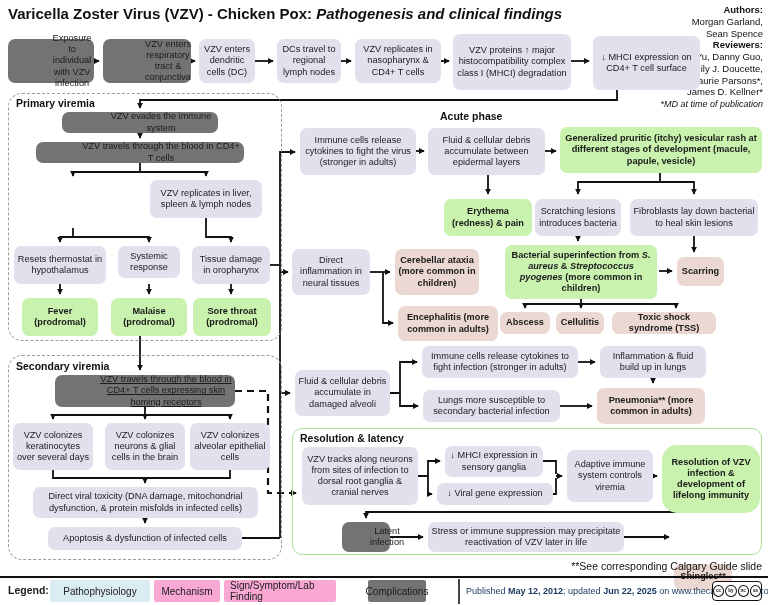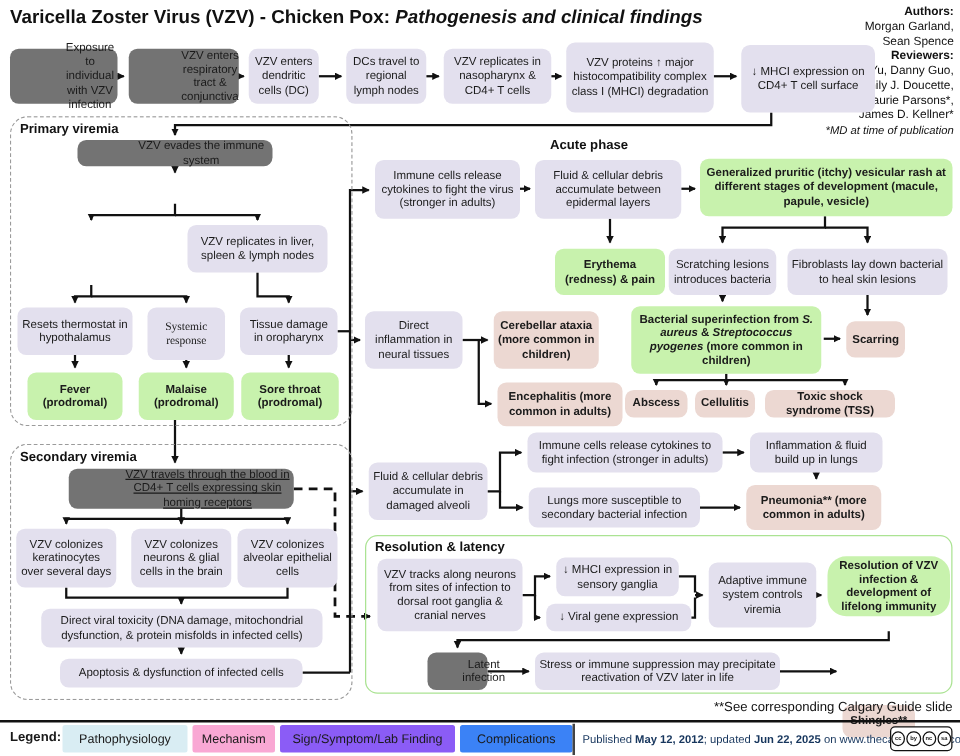--- a/index.html
+++ b/index.html
@@ -25,22 +25,22 @@
   .green-section{position:absolute;border:1.6px solid #abe393;border-radius:10px;box-sizing:border-box;}
   .section-label{position:absolute;font-weight:bold;font-size:10.5px;color:#111;white-space:nowrap;}
   .footnote{position:absolute;right:6px;top:560px;font-size:10.5px;color:#111;}
   
   .legend-rule{position:absolute;left:0;top:576px;width:768px;height:1.5px;background:#111;}
   .legend-label{position:absolute;left:8px;top:584px;font-size:10.5px;font-weight:bold;}
   .chip{position:absolute;top:580px;height:22px;border-radius:2px;display:flex;align-items:center;justify-content:center;
         font-size:10px;padding:0 6px;box-sizing:border-box;}
   .chip0{left:50px;width:100px;background:#d9edf3;}
   .chip1{left:154px;width:66px;background:#f9a8d4;}
-  .chip2{left:224px;width:140px;background:#8b5cf6;}
-  .chip3{left:368px;width:90px;background:#3b82f6;}
+  .chip2{left:224px;width:112px;background:#f9a8d4;}
+  .chip3{left:368px;width:58px;background:#737373;}
   .legend-div{position:absolute;left:458px;top:579px;width:1.5px;height:25px;background:#444;}
   .published{position:absolute;left:466px;top:586px;font-size:9px;color:#17365d;white-space:nowrap;}
   .published .b{font-weight:bold;}
   .cc-badge{position:absolute;left:712px;top:581px;width:50px;height:20px;border:1.6px solid #111;border-radius:4px;
             display:flex;align-items:center;justify-content:center;gap:1px;box-sizing:border-box;background:#fff;}
   .cc-badge .c{width:10px;height:10px;border:1.2px solid #111;border-radius:50%;font-size:4.6px;font-weight:bold;
                display:flex;align-items:center;justify-content:center;line-height:1;}
   svg.connectors{position:absolute;left:0;top:0;pointer-events:none;}
 </style>
 </head>
@@ -148,23 +148,24 @@
 
   <div class="node patho" style="left:8px;top:39px;width:86px;height:44px;">Exposure to individual with VZV infection</div>
   <div class="node patho" style="left:103px;top:39px;width:88px;height:44px;">VZV enters respiratory tract &amp; conjunctiva</div>
   <div class="node mech" style="left:199px;top:39px;width:56px;height:44px;">VZV enters dendritic cells (DC)</div>
   <div class="node mech" style="left:277px;top:39px;width:64px;height:44px;">DCs travel to regional lymph nodes</div>
   <div class="node mech" style="left:355px;top:39px;width:86px;height:44px;">VZV replicates in nasopharynx &amp; CD4+ T cells</div>
   <div class="node mech" style="left:453px;top:34px;width:118px;height:56px;">VZV proteins ↑ major histocompatibility complex class I (MHCI) degradation</div>
   <div class="node mech" style="left:593px;top:36px;width:107px;height:54px;">↓ MHCI expression on CD4+ T cell surface</div>
 
   <div class="node patho" style="left:62px;top:112px;width:156px;height:21px;">VZV evades the immune system</div>
+  <div class="node patho" style="left:36px;top:142px;width:208px;height:21px;">VZV travels through the blood in CD4+ T cells</div>
   <div class="node mech" style="left:150px;top:180px;width:112px;height:38px;">VZV replicates in liver, spleen &amp; lymph nodes</div>
   <div class="node mech" style="left:14px;top:246px;width:92px;height:38px;">Resets thermostat in hypothalamus</div>
-  <div class="node mech" style="left:118px;top:246px;width:62px;height:42px;font-family:Liberation Serif, serif;">Systemic response</div>
+  <div class="node mech" style="left:118px;top:246px;width:62px;height:32px;">Systemic response</div>
   <div class="node mech" style="left:192px;top:246px;width:78px;height:38px;">Tissue damage in oropharynx</div>
   <div class="node sign" style="left:22px;top:298px;width:76px;height:38px;">Fever (prodromal)</div>
   <div class="node sign" style="left:111px;top:298px;width:76px;height:38px;">Malaise (prodromal)</div>
   <div class="node sign" style="left:193px;top:298px;width:78px;height:38px;">Sore throat (prodromal)</div>
 
   <div class="node mech" style="left:300px;top:128px;width:116px;height:47px;">Immune cells release cytokines to fight the virus (stronger in adults)</div>
   <div class="node mech" style="left:428px;top:128px;width:117px;height:47px;">Fluid &amp; cellular debris accumulate between epidermal layers</div>
   <div class="node sign" style="left:560px;top:127px;width:202px;height:46px;">Generalized pruritic (itchy) vesicular rash at different stages of development (macule, papule, vesicle)</div>
   <div class="node sign" style="left:444px;top:199px;width:88px;height:37px;">Erythema (redness) &amp; pain</div>
   <div class="node mech" style="left:535px;top:199px;width:86px;height:37px;">Scratching lesions introduces bacteria</div>
@@ -190,21 +191,21 @@
   <div class="node mech" style="left:13px;top:423px;width:80px;height:47px;">VZV colonizes keratinocytes over several days</div>
   <div class="node mech" style="left:105px;top:423px;width:80px;height:47px;">VZV colonizes neurons &amp; glial cells in the brain</div>
   <div class="node mech" style="left:190px;top:423px;width:80px;height:47px;">VZV colonizes alveolar epithelial cells</div>
   <div class="node mech" style="left:33px;top:487px;width:225px;height:31px;">Direct viral toxicity (DNA damage, mitochondrial dysfunction, &amp; protein misfolds in infected cells)</div>
   <div class="node mech" style="left:48px;top:527px;width:194px;height:23px;">Apoptosis &amp; dysfunction of infected cells</div>
 
   <div class="node mech" style="left:302px;top:447px;width:116px;height:58px;">VZV tracks along neurons from sites of infection to dorsal root ganglia &amp; cranial nerves</div>
   <div class="node mech" style="left:445px;top:446px;width:98px;height:31px;">↓ MHCI expression in sensory ganglia</div>
   <div class="node mech" style="left:437px;top:483px;width:116px;height:22px;">↓ Viral gene expression</div>
   <div class="node mech" style="left:567px;top:450px;width:86px;height:52px;">Adaptive immune system controls viremia</div>
-  <div class="node sign" style="left:662px;top:445px;width:98px;height:48px;border-radius:15px;">Resolution of VZV infection &amp; development of lifelong immunity</div>
+  <div class="node sign" style="left:662px;top:445px;width:98px;height:68px;border-radius:15px;">Resolution of VZV infection &amp; development of lifelong immunity</div>
   <div class="node patho" style="left:342px;top:522px;width:48px;height:30px;">Latent infection</div>
   <div class="node mech" style="left:428px;top:522px;width:196px;height:30px;">Stress or immune suppression may precipitate reactivation of VZV later in life</div>
   <div class="node comp" style="left:674px;top:524px;width:58px;height:26px;margin-top:40px;">Shingles**</div>
 
   <div class="footnote">**See corresponding Calgary Guide slide</div>
 
   <div class="legend-rule"></div>
   <div class="legend-label">Legend:</div>
   <div class="chip chip0">Pathophysiology</div>
   <div class="chip chip1">Mechanism</div>

